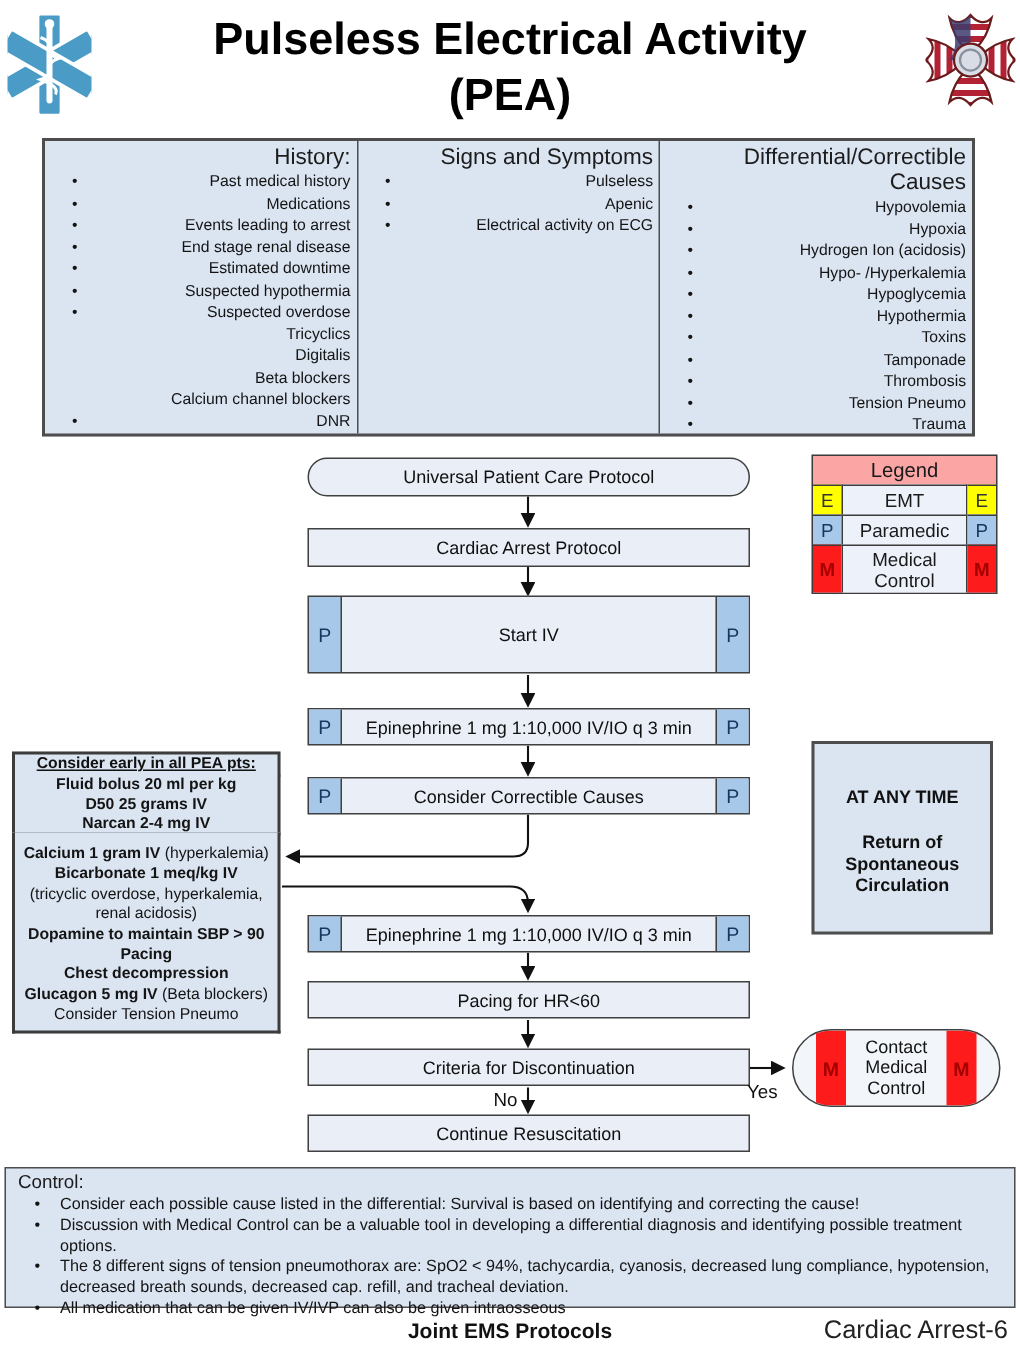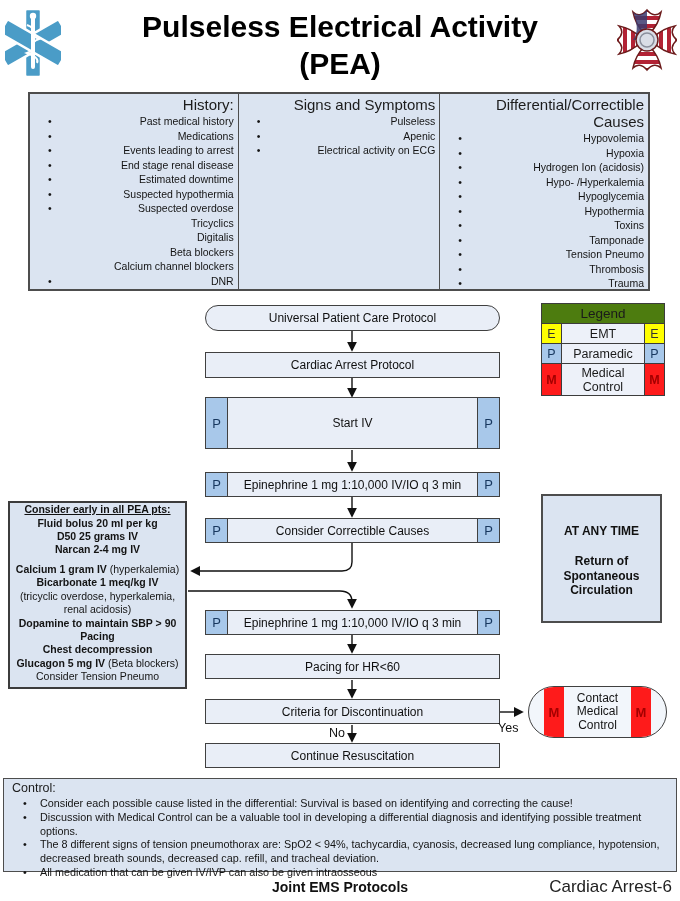--- a/index.html
+++ b/index.html
@@ -58,21 +58,21 @@
   .tline{font-size:10.5px;font-weight:bold;line-height:12.8px;color:#141414;}
   .pline{font-size:10.5px;line-height:13.4px;color:#141414;}
   .pline b{font-weight:bold;}
 
   
   .legend{position:absolute;left:541px;top:303px;width:124px;border:1.5px solid #3c3c3c;
           background:#e9eef7;box-sizing:border-box;display:grid;
           grid-template-columns:19px 1fr 19px;grid-template-rows:19px 20px 20px 32px;z-index:2;}
   .lg-cell{display:flex;align-items:center;justify-content:center;font-size:12.5px;
            border-top:1px solid #3c3c3c;box-sizing:border-box;color:#1a1a1a;}
-  .lg-head{grid-column:1 / span 3;border-top:none;background:#4d7c0f;font-size:13.5px;}
+  .lg-head{grid-column:1 / span 3;border-top:none;background:#fca5a5;font-size:13.5px;}
   .lg-side{border-left:none;}
   .lg-mid{border-left:1px solid #3c3c3c;border-right:1px solid #3c3c3c;background:#edf1f9;}
   .bg-e{background:#ffff00;color:#333;}
   .bg-p{background:#a8c8ea;color:#17375e;}
   .bg-m{background:#fe1b1b;color:#a40000;font-weight:bold;}
   .lg-two{text-align:center;line-height:14px;}
 
   
   .anytime{position:absolute;left:541px;top:494px;width:121px;height:129px;background:#dbe4f1;
            border:2px solid #4d4d4d;box-sizing:border-box;text-align:center;z-index:2;}
@@ -179,22 +179,22 @@
       <div class="col-h">Differential/Correctible Causes</div>
       <div>
           <div class="li">Hypovolemia</div>
           <div class="li">Hypoxia</div>
           <div class="li">Hydrogen Ion (acidosis)</div>
           <div class="li">Hypo- /Hyperkalemia</div>
           <div class="li">Hypoglycemia</div>
           <div class="li">Hypothermia</div>
           <div class="li">Toxins</div>
           <div class="li">Tamponade</div>
+          <div class="li">Thrombosis</div>
           <div class="li">Tension Pneumo</div>
-          <div class="li">Thrombosis</div>
           <div class="li">Trauma</div>
         </div>
     </div>
   </div>
 
   <svg class="overlay" width="680" height="901">
     <defs>
       <marker id="ah" markerWidth="8" markerHeight="8" refX="5" refY="3.5" orient="auto">
         <path d="M0,0 L7,3.5 L0,7 Z" fill="#111"></path>
       </marker>

